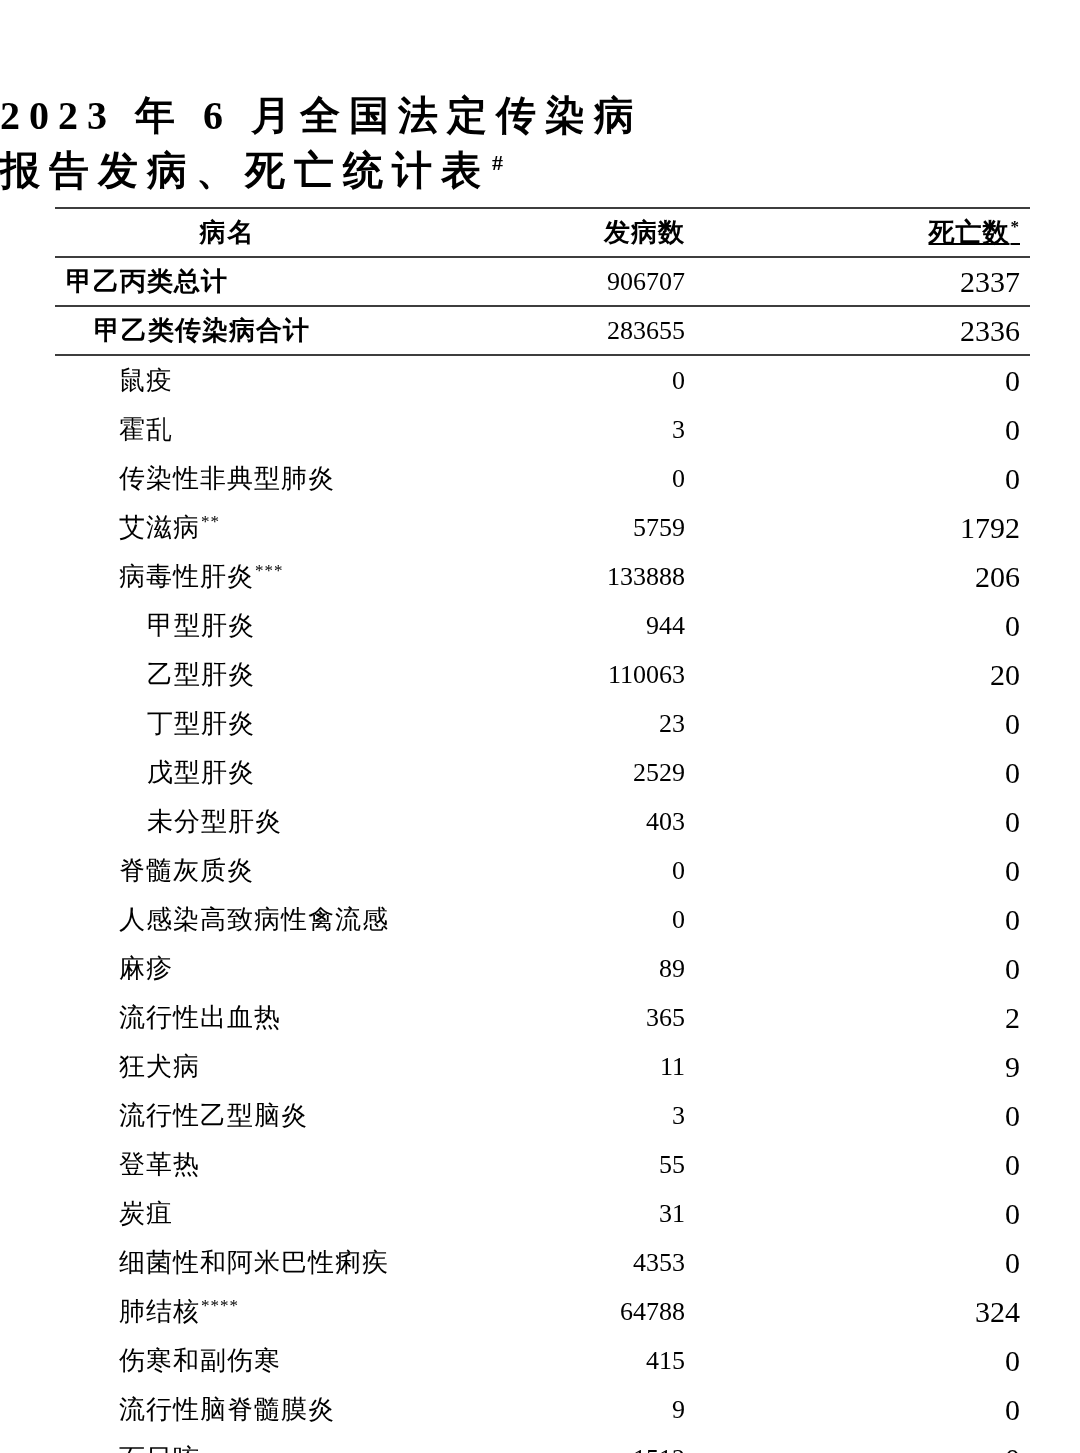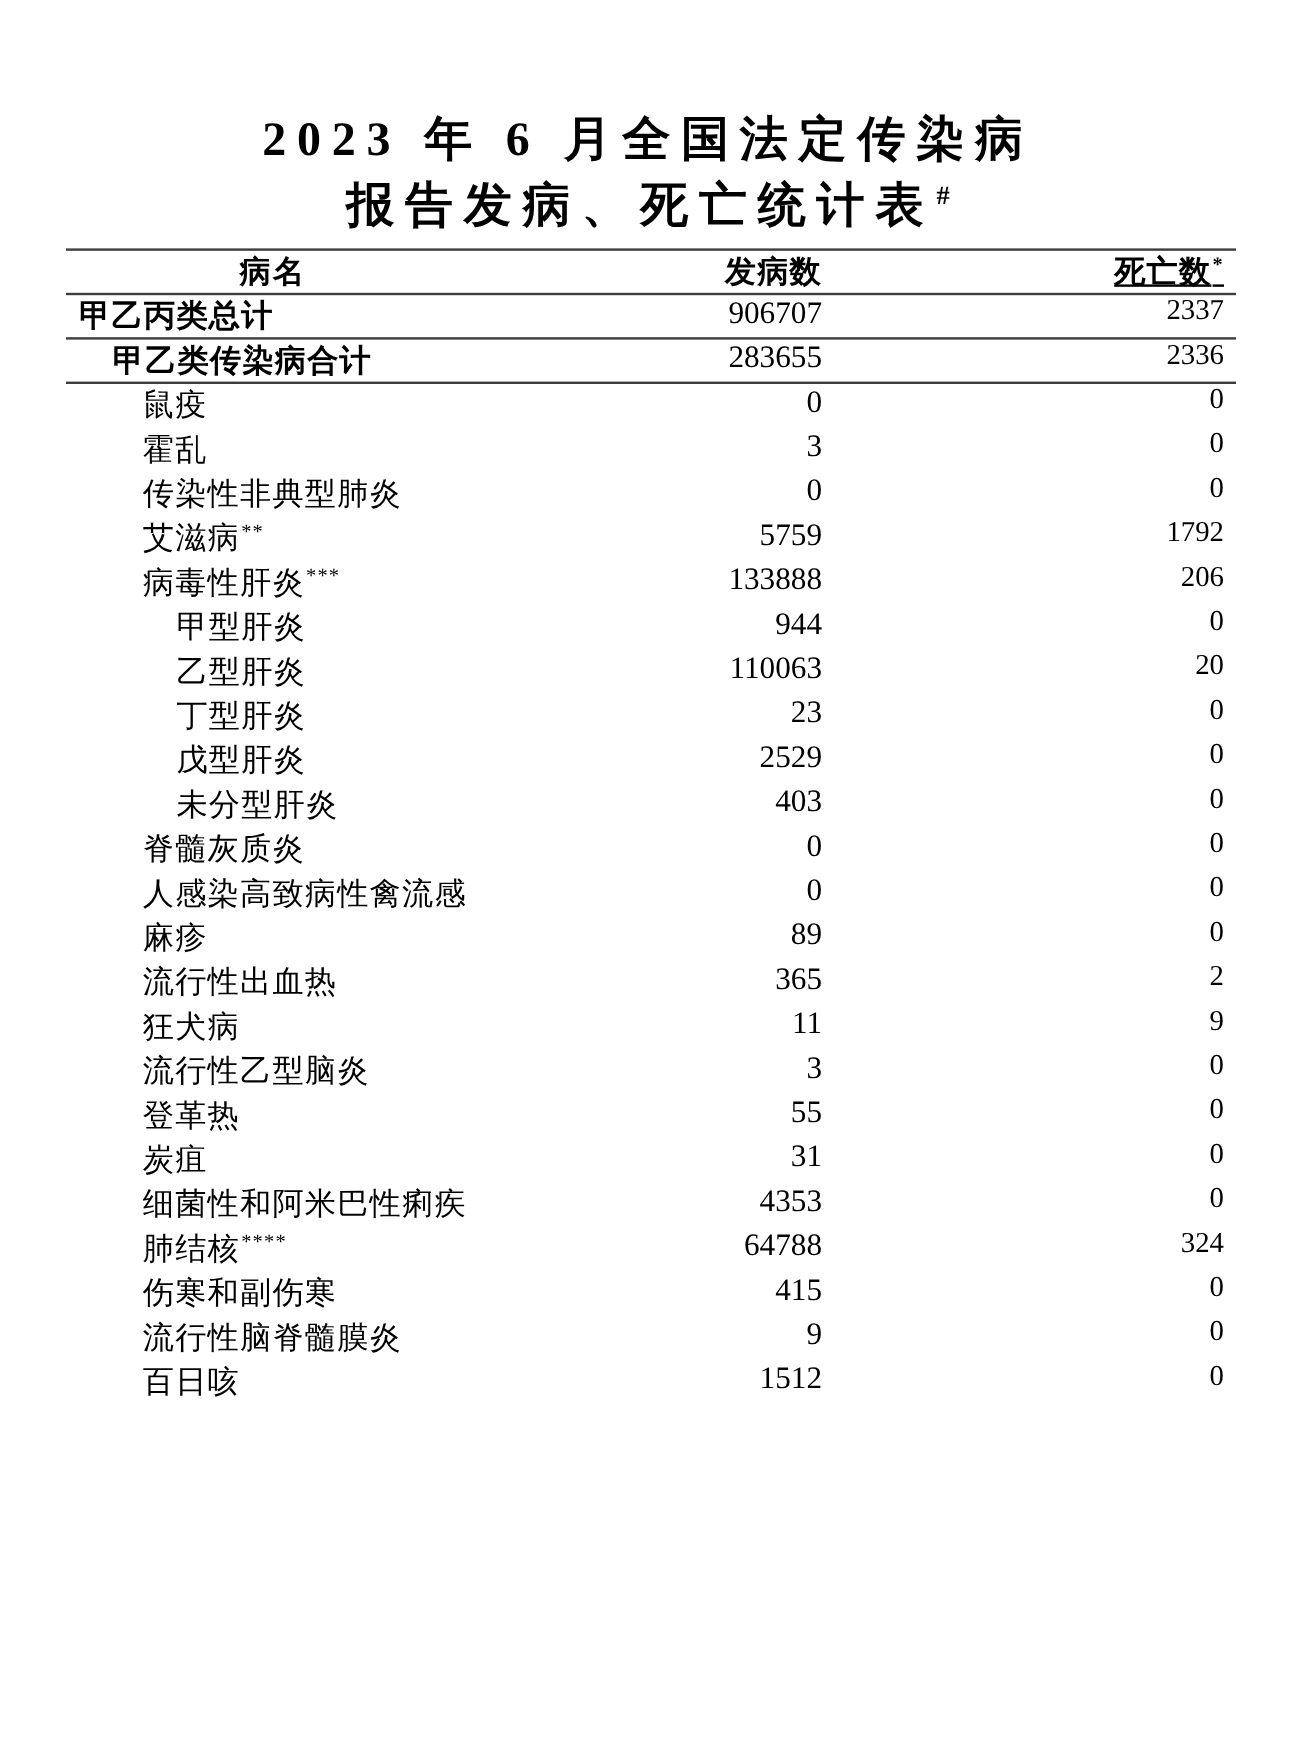--- a/index.html
+++ b/index.html
@@ -12,21 +12,21 @@
     background: var(--bg, #ffffff);
     color: var(--fg, #000000);
     font-family: "Liberation Serif", "DejaVu Serif", serif;
     overflow: hidden;
   }
   .title {
     position: absolute;
     top: 88px;
     left: 0;
     width: 100%;
-    text-align: center;
+    text-align: left;
     font-weight: bold;
     font-size: 40px;
     line-height: 55px;
     letter-spacing: 9px;
     white-space: nowrap;
   }
   .tsup {
     position: relative;
     top: -14px;
     font-size: 22px;
@@ -35,33 +35,34 @@
   }
   .table {
     position: absolute;
     left: 55px;
     top: 207px;
     width: 975px;
     border-top: 2px solid var(--rule, #3d3d3d);
   }
   .row {
     display: flex;
-    height: 37px;
+    align-items: center;
+    height: 49px;
     padding-right: 10px;
     font-size: 26px;
   }
   .rule-below { border-bottom: 2px solid var(--rule, #3d3d3d); }
   .cell { white-space: nowrap; }
   .thead { font-weight: bold; }
   .hname  { width: 345px; text-align: center; letter-spacing: 2px; }
   .hcases { width: 285px; text-align: right;  letter-spacing: 1px; }
   .hdeaths{ flex: 1;      text-align: right;  letter-spacing: 1px; text-decoration: underline; }
   .name   { width: 420px; letter-spacing: 1px; }
   .cases  { width: 210px; text-align: right; font-size: 26px; }
-  .deaths { flex: 1;      text-align: right; font-size: 24px; }
+  .deaths { flex: 1;      text-align: right; font-size: 30px; }
   .row.bold .name { font-weight: bold; }
   .indent-0 .name { padding-left: 11px; }
   .indent-1 .name { padding-left: 39px; }
   .indent-2 .name { padding-left: 64px; }
   .indent-3 .name { padding-left: 92px; }
   .sup {
     position: relative;
     top: -9px;
     font-size: 17px;
     letter-spacing: 1px;

